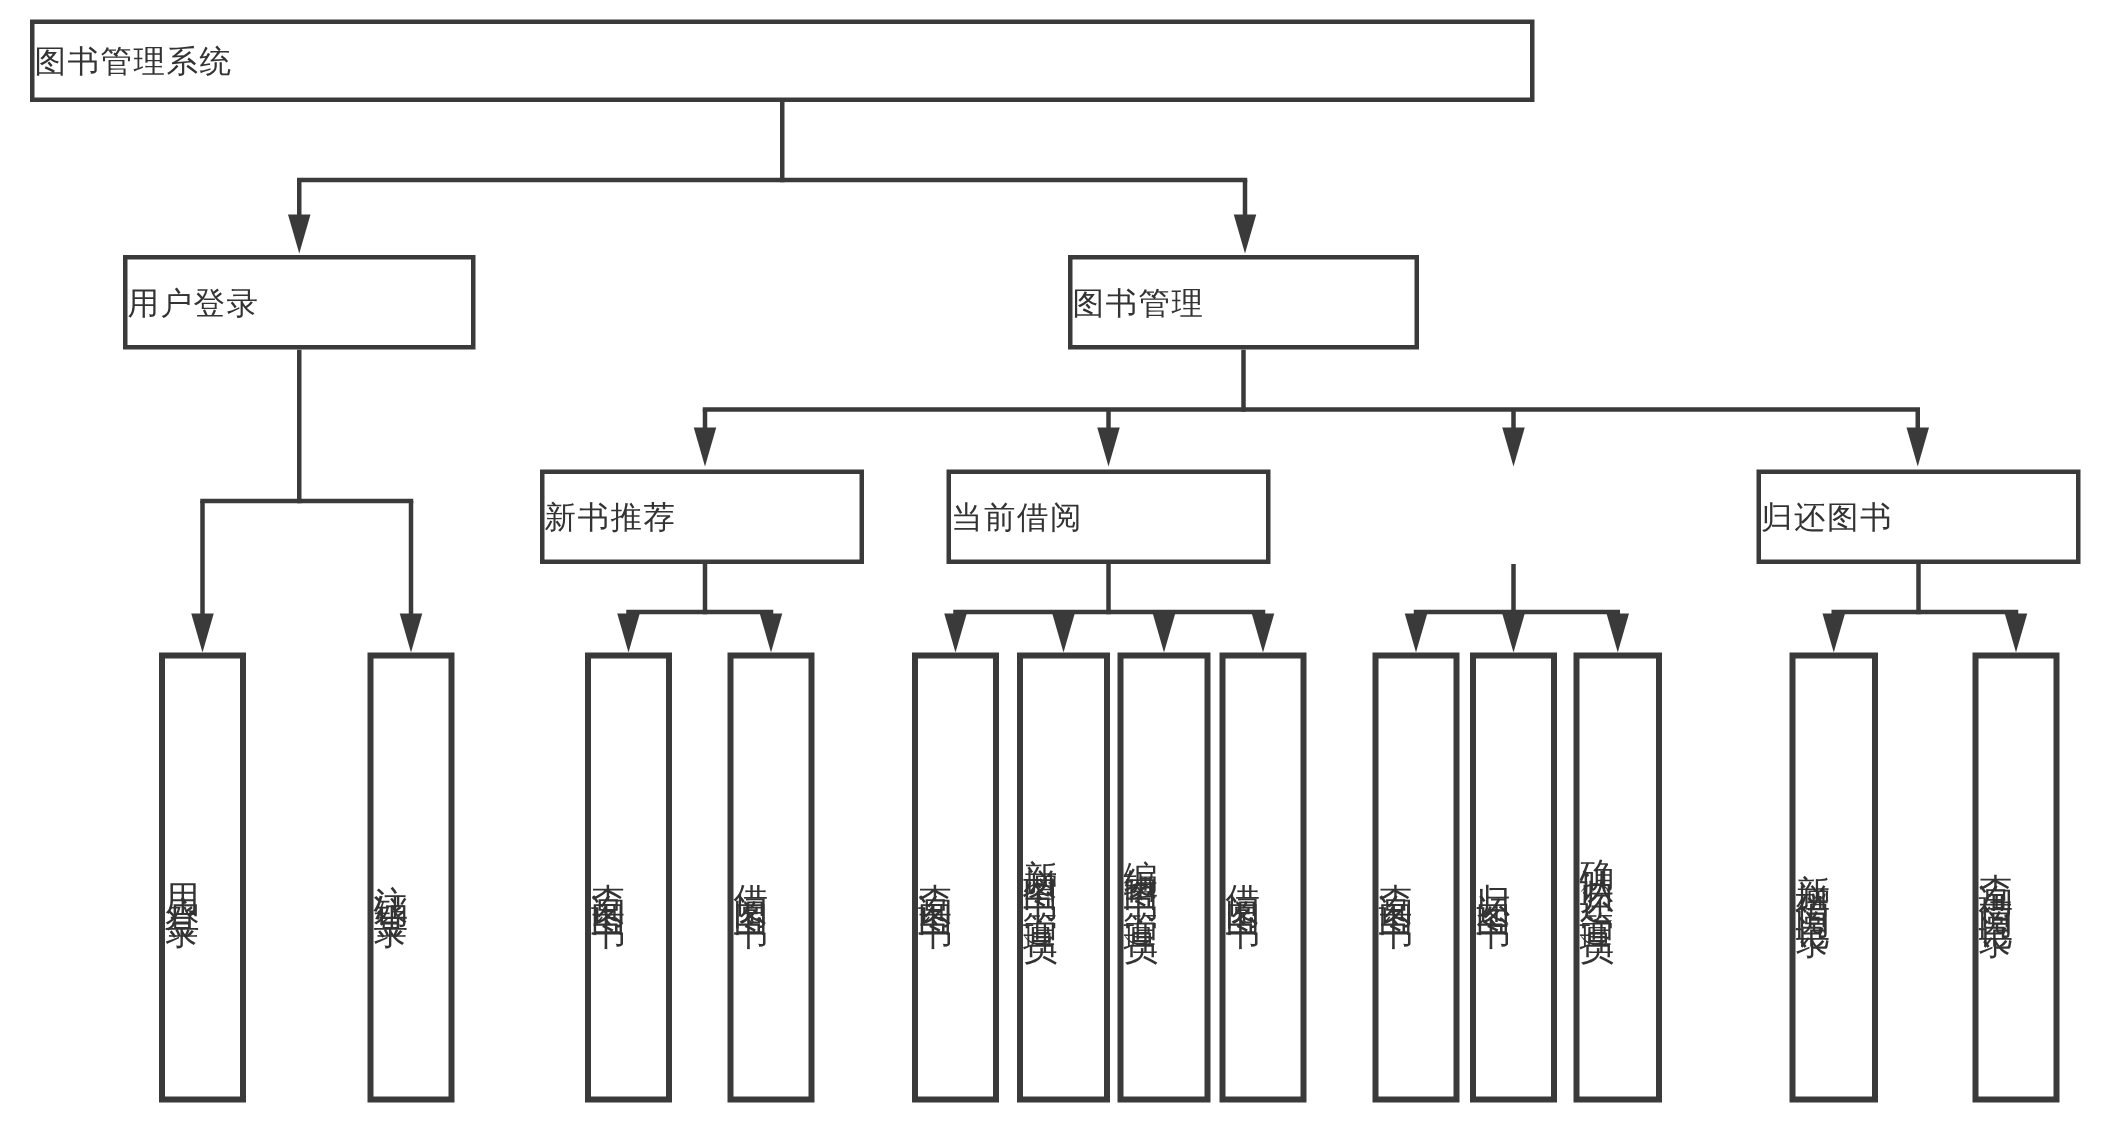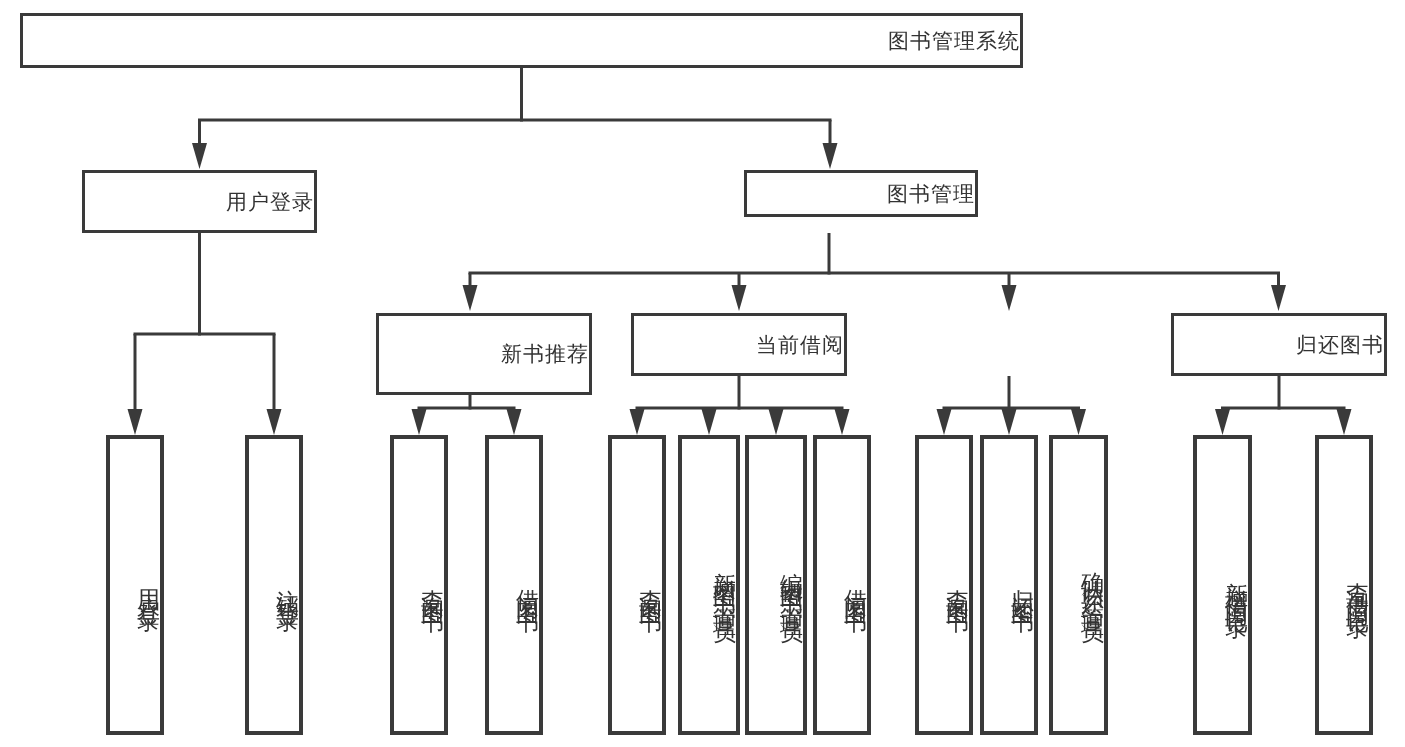--- a/index.html
+++ b/index.html
@@ -3,21 +3,21 @@
 <meta charset="utf-8">
 <style>
   html,body { margin:0; padding:0; background:#ffffff; }
   .canvas {
     position:relative; width:1405px; height:747px; background:#ffffff;
     font-family:"Liberation Sans","DejaVu Sans",sans-serif; overflow:hidden;
   }
   .svg-layer { position:absolute; left:0; top:0; width:1405px; height:747px; }
   .node {
     position:absolute; background:#ffffff; border:3px solid #3a3a3a;
-    box-sizing:border-box; display:flex; align-items:center; justify-content:flex-end;
+    box-sizing:border-box; display:flex; align-items:center; justify-content:flex-start;
     color:#333333;
   }
   .node.leaf { border-width:4px; }
   .h-label { font-size:21px; letter-spacing:1px; white-space:nowrap; }
   .vtext {
     writing-mode:vertical-rl; text-orientation:mixed;
     font-size:23px; letter-spacing:7px; line-height:1; white-space:nowrap;
   }
   .watermark {
     position:absolute; right:7px; top:714px; z-index:5;
@@ -77,25 +77,25 @@
     </g>
   </svg>
 
   <div class="node" style="left:20px; top:13px; width:1003px; height:55px;">
     <span class="h-label">图书管理系统</span>
   </div>
 
   <div class="node" style="left:82px; top:170px; width:235px; height:63px;">
     <span class="h-label">用户登录</span>
   </div>
-  <div class="node" style="left:712px; top:170px; width:234px; height:47px;margin-left:32px;">
+  <div class="node" style="left:712px; top:170px; width:234px; height:63px;">
     <span class="h-label">图书管理</span>
   </div>
 
-  <div class="node" style="left:376px; top:313px; width:216px; height:82px;padding-left:28px;">
+  <div class="node" style="left:360px; top:313px; width:216px; height:63px;">
     <span class="h-label">新书推荐</span>
   </div>
   <div class="node" style="left:631px; top:313px; width:216px; height:63px;">
     <span class="h-label">当前借阅</span>
   </div>
   <div class="node" style="left:1171px; top:313px; width:216px; height:63px;">
     <span class="h-label">归还图书</span>
   </div>
 
   <div class="node leaf" style="left:106px; top:435px; width:58px; height:300px;">

